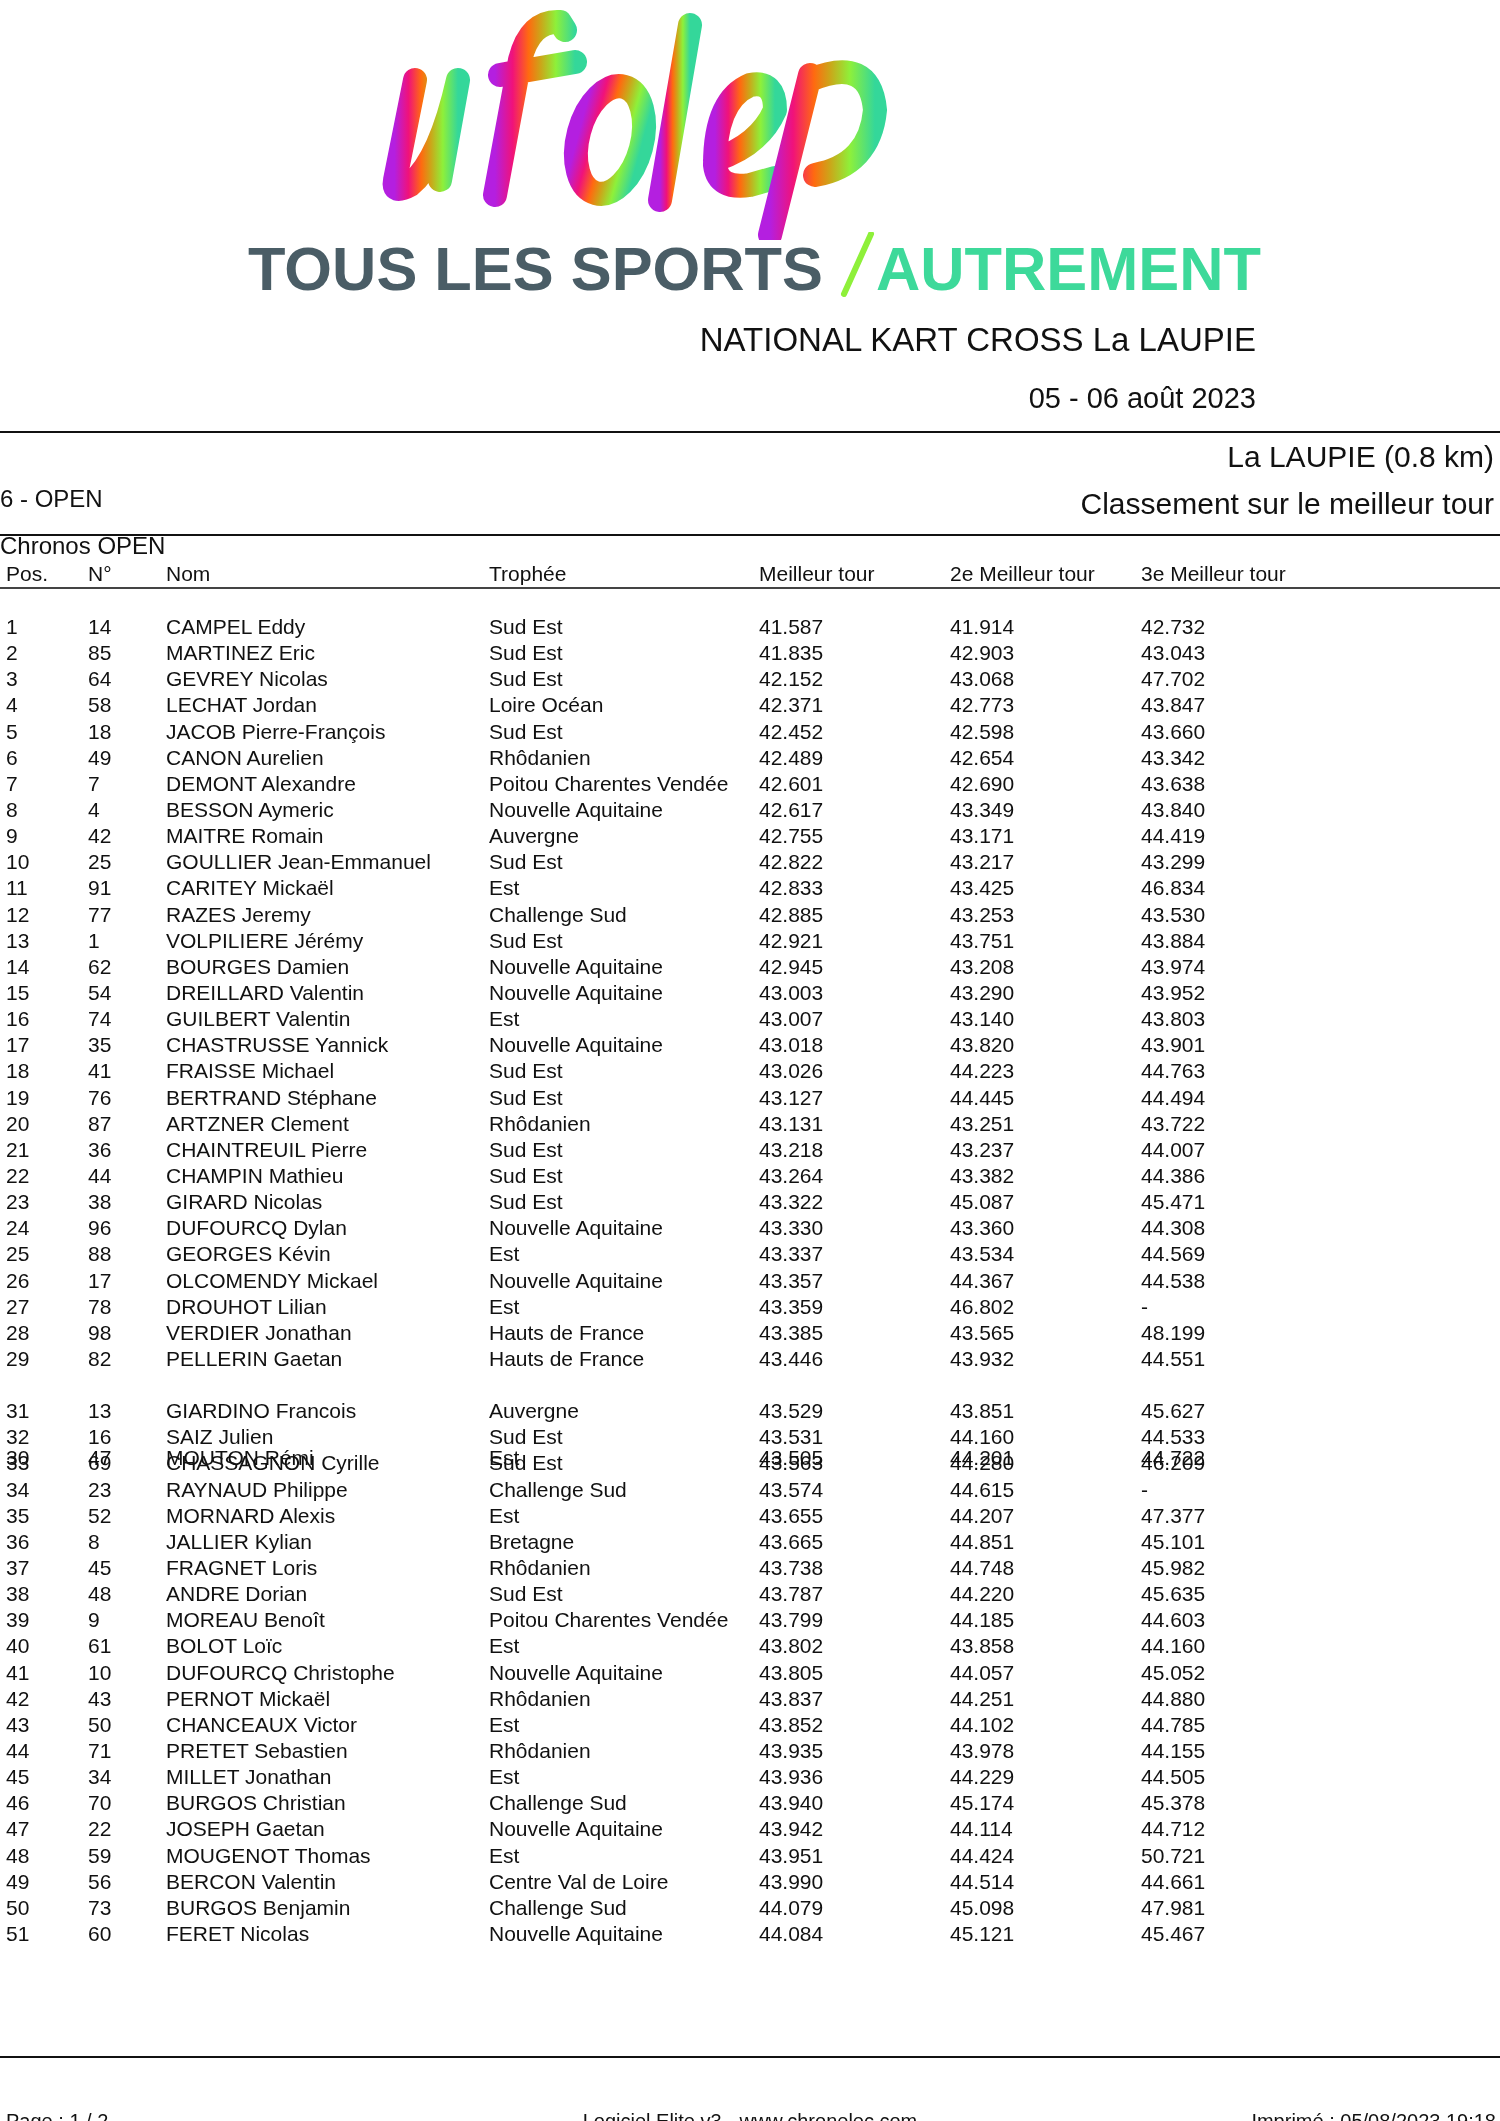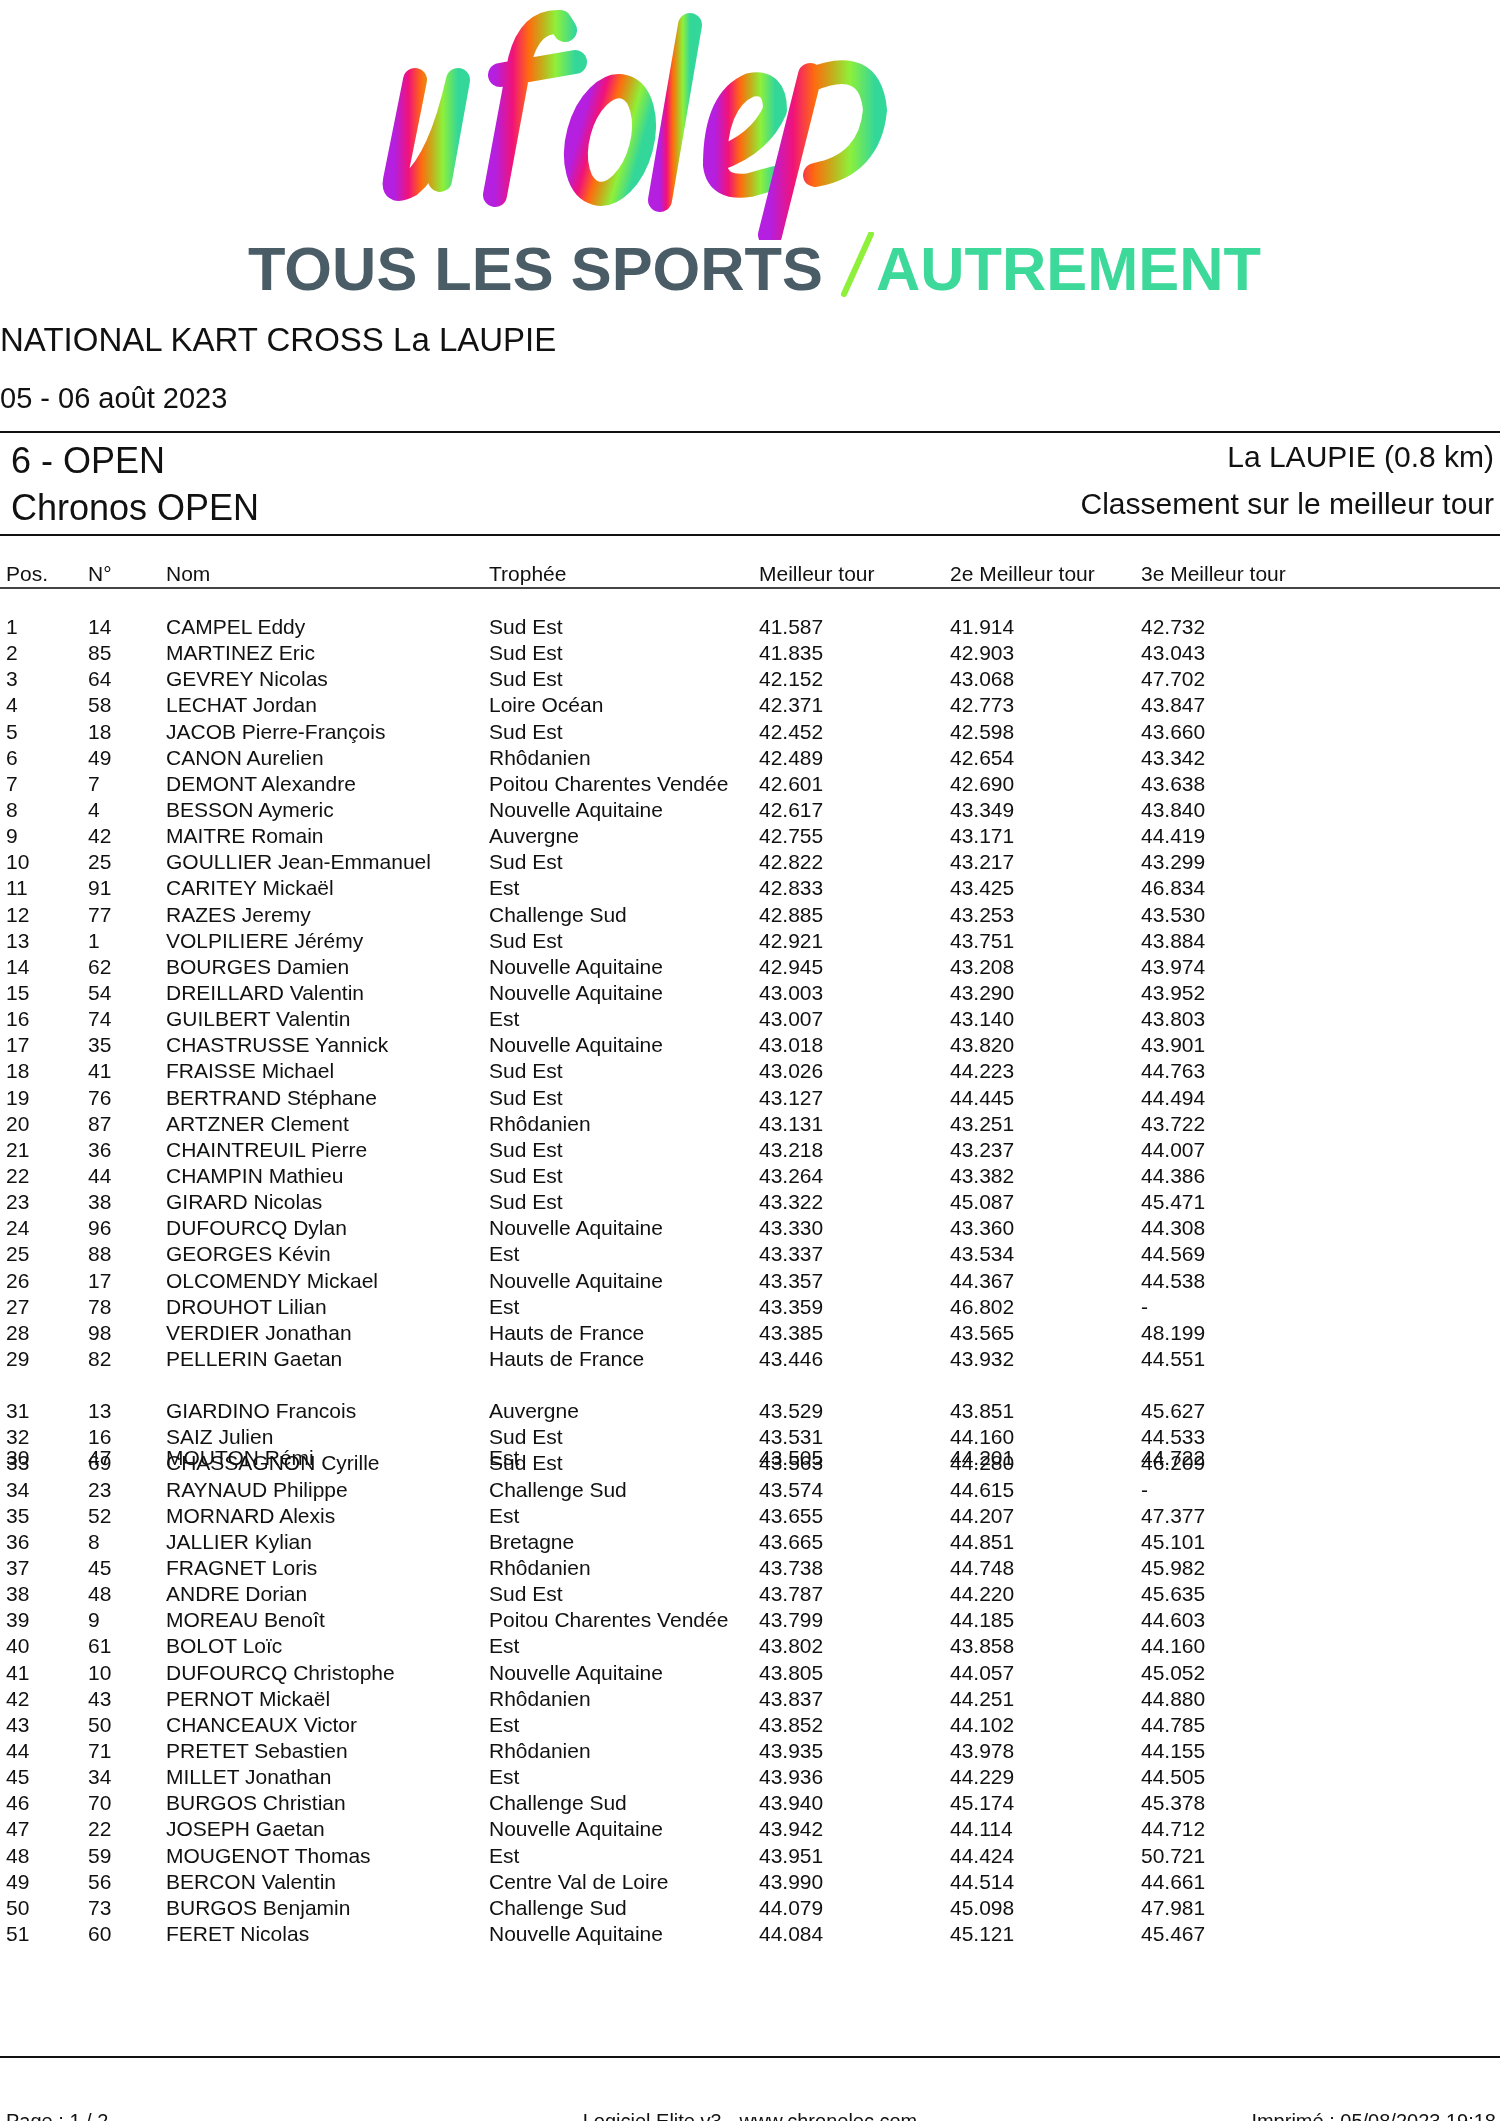--- a/index.html
+++ b/index.html
@@ -1,23 +1,23 @@
 <!DOCTYPE html>
 <html><head>
 <meta charset="utf-8">
 <style>
   html, body { margin: 0; padding: 0; background: #ffffff; }
   body { width: 1500px; height: 2121px; position: relative; overflow: hidden;
          font-family: "Liberation Sans", "DejaVu Sans", sans-serif; color: #111; }
   .abs { position: absolute; white-space: nowrap; }
   #logo-script { position: absolute; left: 370px; top: 0px; width: 660px; height: 240px; }
   #tagline { position: absolute; left: 246px; top: 232px; width: 1020px; height: 66px; }
-  .title { left: 0; width: 1228px; text-align: left; font-size: 33px; }
+  .title { left: 0; width: 1228px; text-align: right; font-size: 33px; padding-left: 28px; }
   .rule { position: absolute; left: 0; width: 1500px; background: #111; }
-  .hdr-l { left: 11px; font-size: 36px; }
+  .hdr-l { left: 0; font-size: 24px; margin-top: 45px; }
   .hdr-r { right: 6px; font-size: 30px; text-align: right; }
   .th { font-size: 21px; top: 562px; }
   .row { position: absolute; left: 0; width: 1500px; height: 26px; font-size: 21px; line-height: 26px; }
   .row span { position: absolute; top: 0; white-space: nowrap; }
   .c-pos { left: 6px; } .c-num { left: 88px; } .c-nom { left: 166px; }
   .c-tro { left: 489px; } .c-t1 { left: 759px; } .c-t2 { left: 950px; } .c-t3 { left: 1141px; }
   .footer { font-size: 20px; top: 2110px; }
 </style>
 </head>
 <body>

